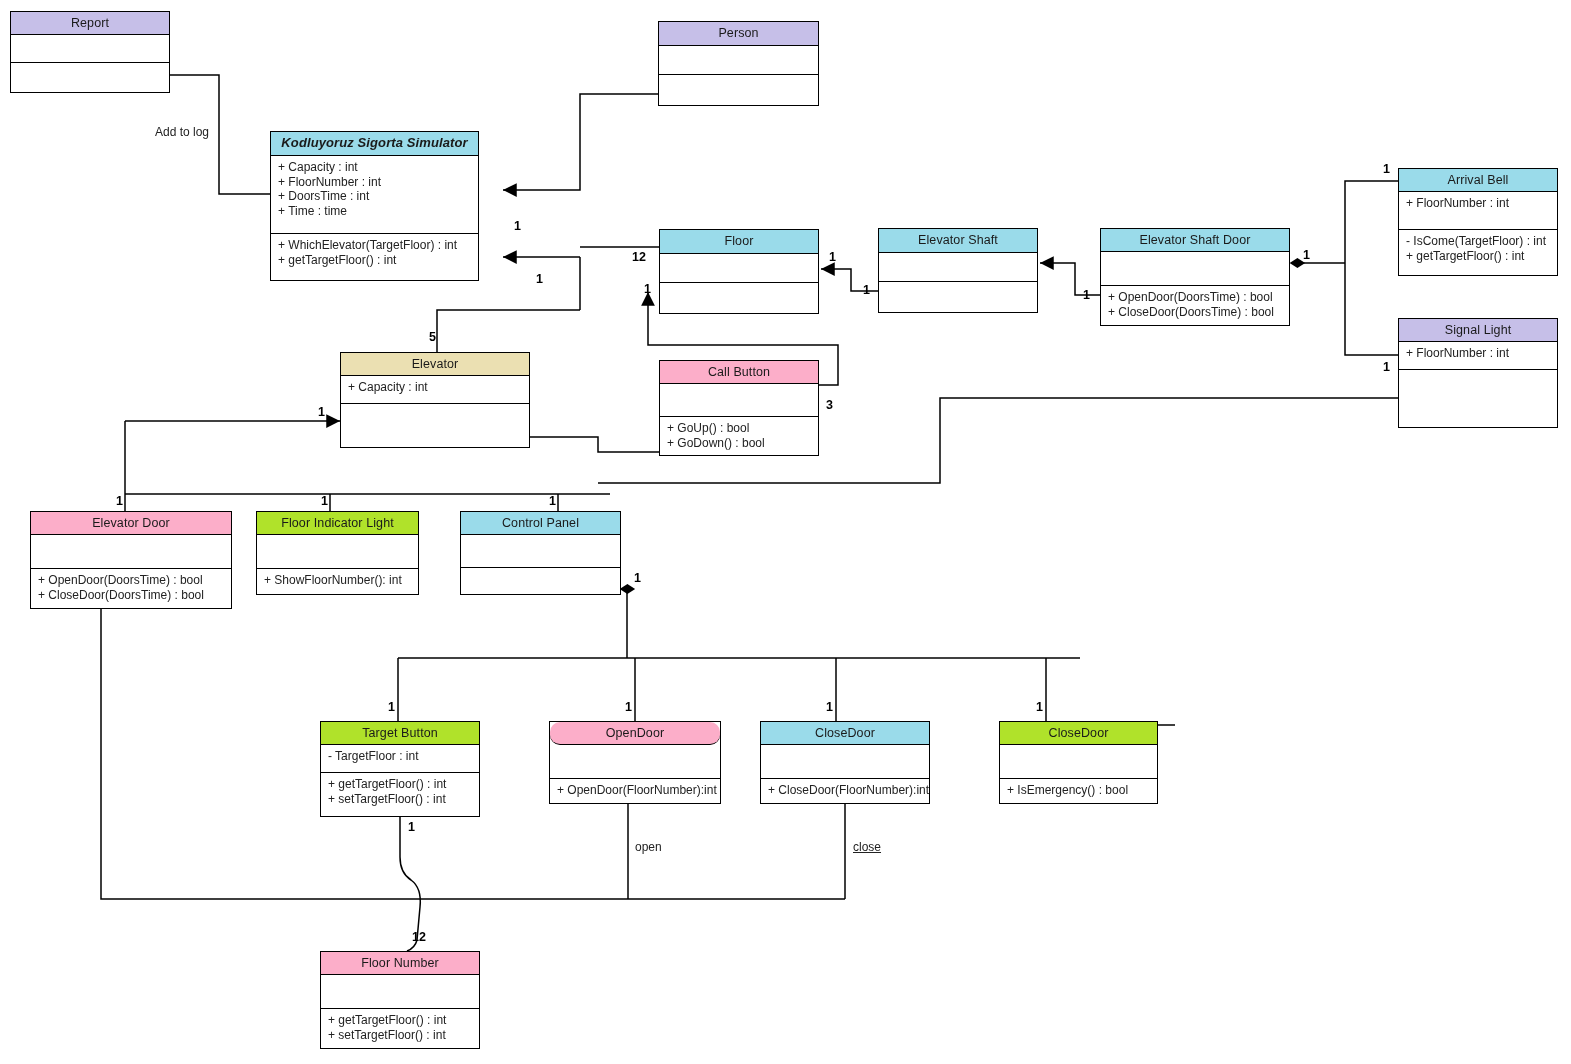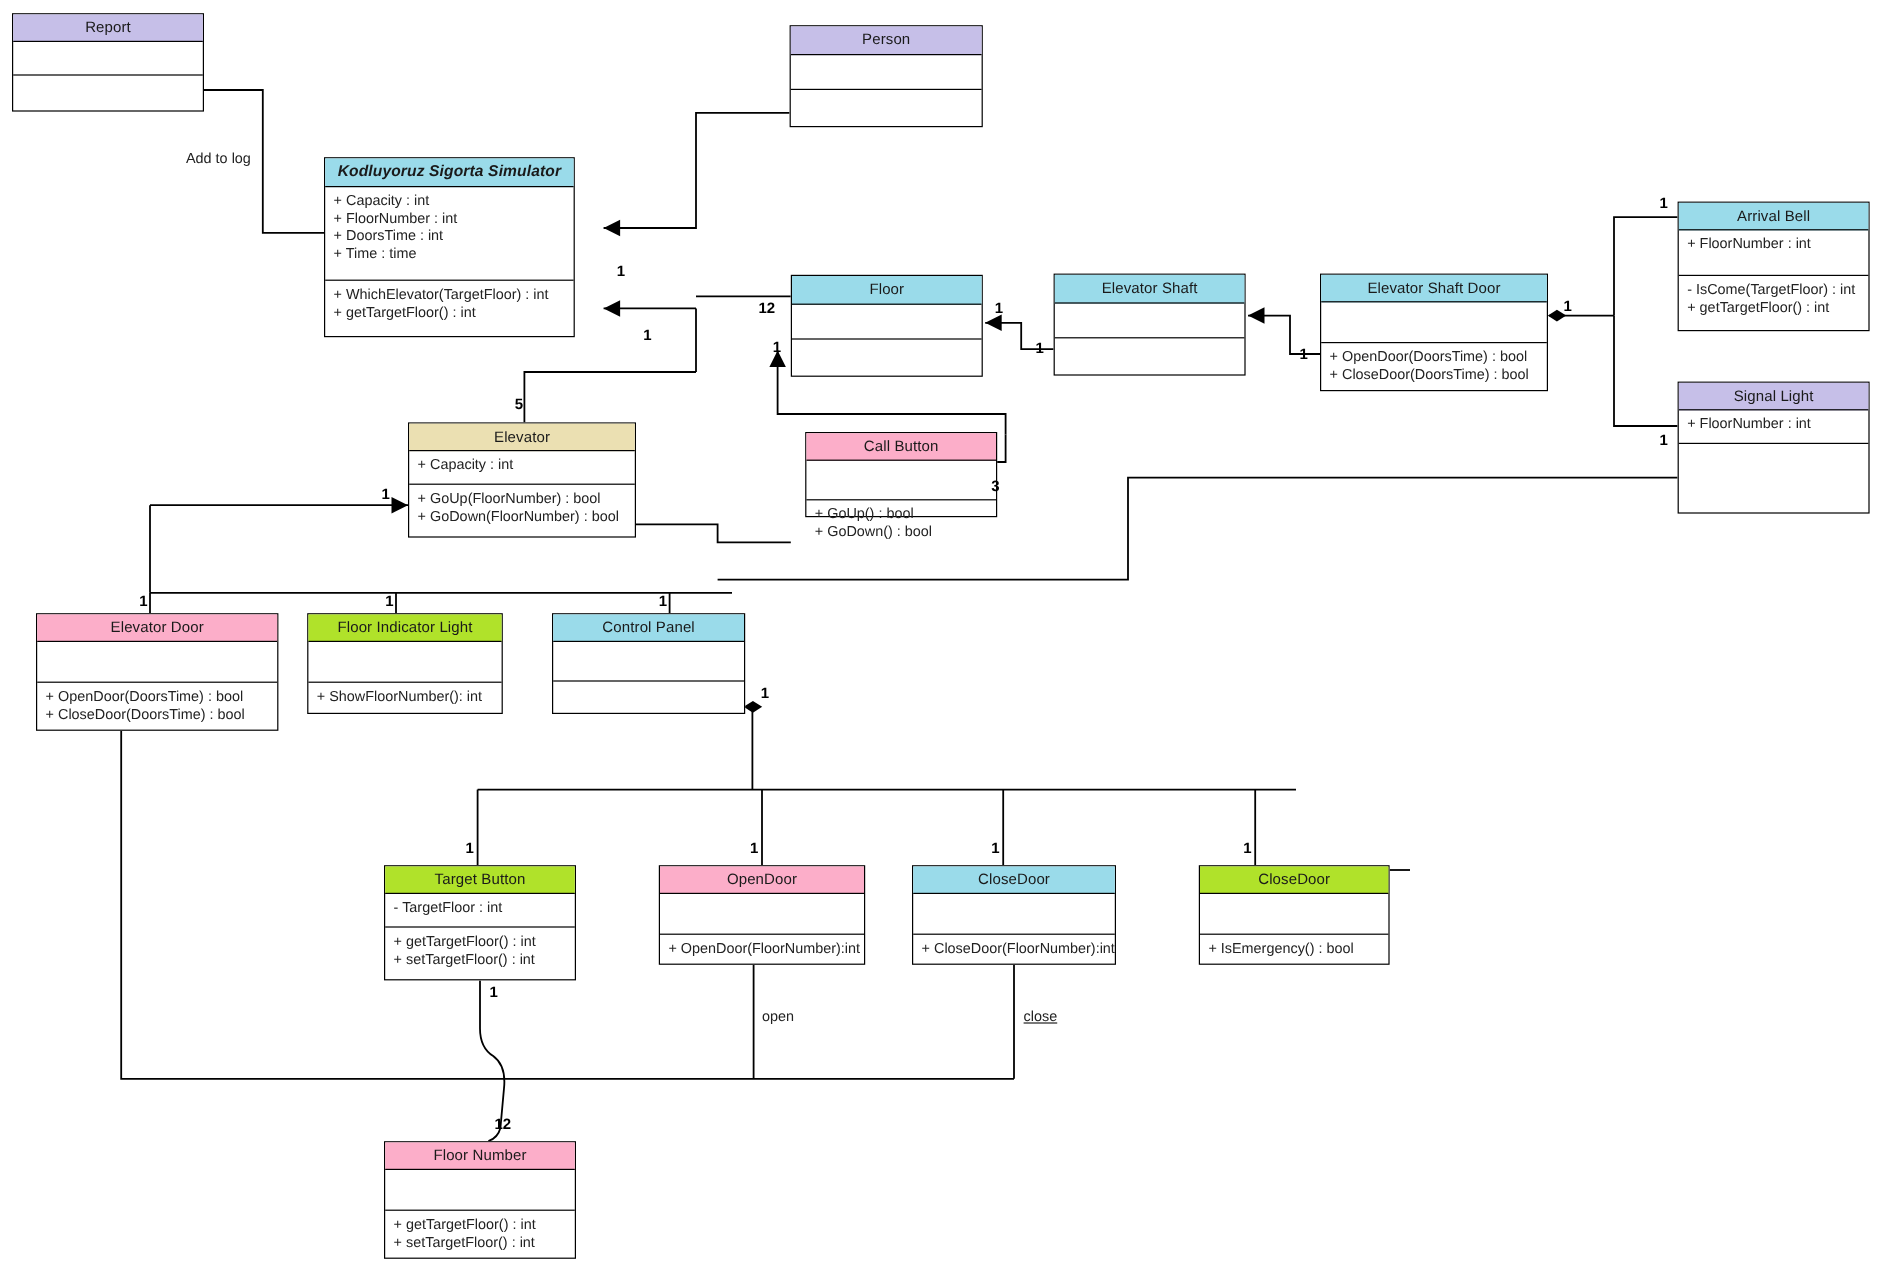--- a/index.html
+++ b/index.html
@@ -208,26 +208,22 @@
         <div class="uml-title" style="background: rgb(198, 191, 232); height: 23px;">Signal Light</div>
         <div class="uml-attrs" style="height: 28px;">
           <div class="uml-row">+ FloorNumber : int</div>
         </div>
       </div>
       <div class="uml-class" style="left: 340px; top: 352px; width: 190px; height: 96px;">
         <div class="uml-title" style="background: rgb(235, 224, 178); height: 23px;">Elevator</div>
         <div class="uml-attrs" style="height: 28px;">
           <div class="uml-row">+ Capacity : int</div>
         </div>
-        <div class="uml-ops">
-          <div class="uml-row">+ GoUp(FloorNumber) : bool</div>
-          <div class="uml-row">+ GoDown(FloorNumber) : bool</div>
-        </div>
-      </div>
-      <div class="uml-class" style="left: 659px; top: 360px; width: 160px; height: 71px; margin-left: 12px;">
+      </div>
+      <div class="uml-class" style="left: 659px; top: 360px; width: 160px; height: 96px;">
         <div class="uml-title" style="background: rgb(252, 174, 201); height: 23px;">Call Button</div>
         <div class="uml-attrs" style="height: 33px;"></div>
         <div class="uml-ops">
           <div class="uml-row">+ GoUp() : bool</div>
           <div class="uml-row">+ GoDown() : bool</div>
         </div>
       </div>
       <div class="uml-class" style="left: 30px; top: 511px; width: 202px; height: 98px;">
         <div class="uml-title" style="background: rgb(252, 174, 201); height: 23px;">Elevator Door</div>
         <div class="uml-attrs" style="height: 34px;"></div>
@@ -252,21 +248,21 @@
         <div class="uml-title" style="background: rgb(176, 226, 42); height: 23px;">Target Button</div>
         <div class="uml-attrs" style="height: 28px;">
           <div class="uml-row">- TargetFloor : int</div>
         </div>
         <div class="uml-ops">
           <div class="uml-row">+ getTargetFloor() : int</div>
           <div class="uml-row">+ setTargetFloor() : int</div>
         </div>
       </div>
       <div class="uml-class" style="left: 549px; top: 721px; width: 172px; height: 83px;">
-        <div class="uml-title" style="background: rgb(252, 174, 201); height: 23px;">OpenDoor</div>
+        <div class="uml-title" style="background: rgb(252, 174, 201); height: 23px; border-radius: 10px;">OpenDoor</div>
         <div class="uml-attrs" style="height: 34px;"></div>
         <div class="uml-ops">
           <div class="uml-row">+ OpenDoor(FloorNumber):int</div>
         </div>
       </div>
       <div class="uml-class" style="left: 760px; top: 721px; width: 170px; height: 83px;">
         <div class="uml-title" style="background: rgb(154, 219, 234); height: 23px;">CloseDoor</div>
         <div class="uml-attrs" style="height: 34px;"></div>
         <div class="uml-ops">
           <div class="uml-row">+ CloseDoor(FloorNumber):int</div>

